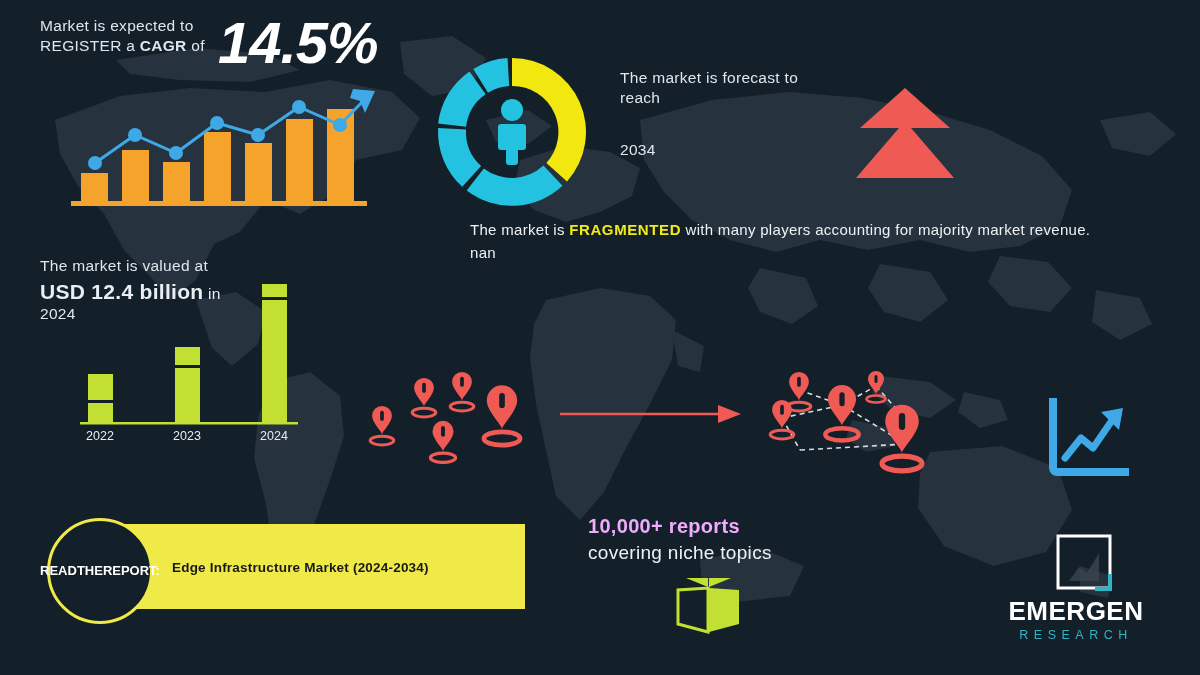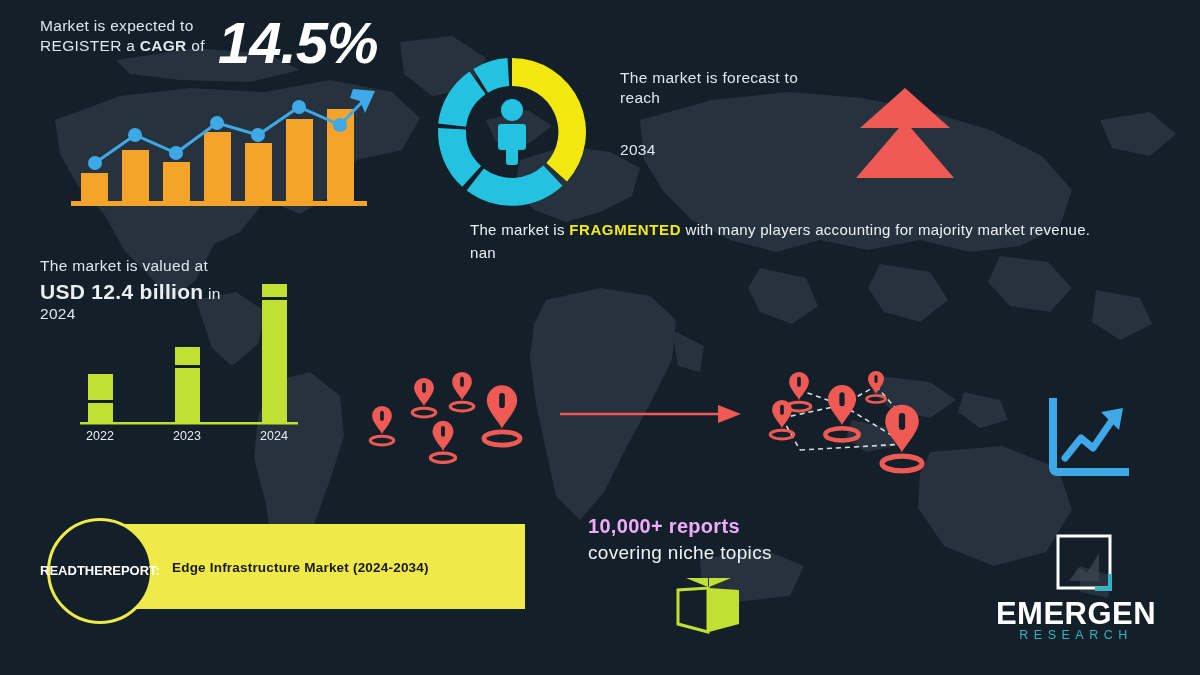--- a/index.html
+++ b/index.html
@@ -68,21 +68,21 @@
           color:#ffffff;font-size:13px;font-weight:700;line-height:1.45;text-align:center;}
 
   
   #reports-1{left:588px;top:513px;font-size:20px;font-weight:700;color:#f0abfc;}
   #reports-2{left:588px;top:540px;font-size:19px;font-weight:400;color:#eef2f5;}
   #book{position:absolute;left:676px;top:576px;width:65px;height:58px;}
 
   
   #logo-mark{position:absolute;left:1055px;top:533px;width:58px;height:58px;}
   #logo-name{position:absolute;left:986px;top:596px;width:180px;text-align:center;
-             font-size:31px;font-weight:700;color:#ffffff;letter-spacing:.5px;}
+             font-size:26px;font-weight:700;color:#ffffff;letter-spacing:.5px;}
   #logo-sub{position:absolute;left:986px;top:628px;width:180px;text-align:center;
             font-size:12.5px;font-weight:400;color:#2fb5c4;letter-spacing:5.5px;}
 </style>
 </head>
 <body>
 
 <div id="canvas">
 
   <svg id="worldmap" viewBox="0 0 1200 675" preserveAspectRatio="none" aria-hidden="true">
     <g>

